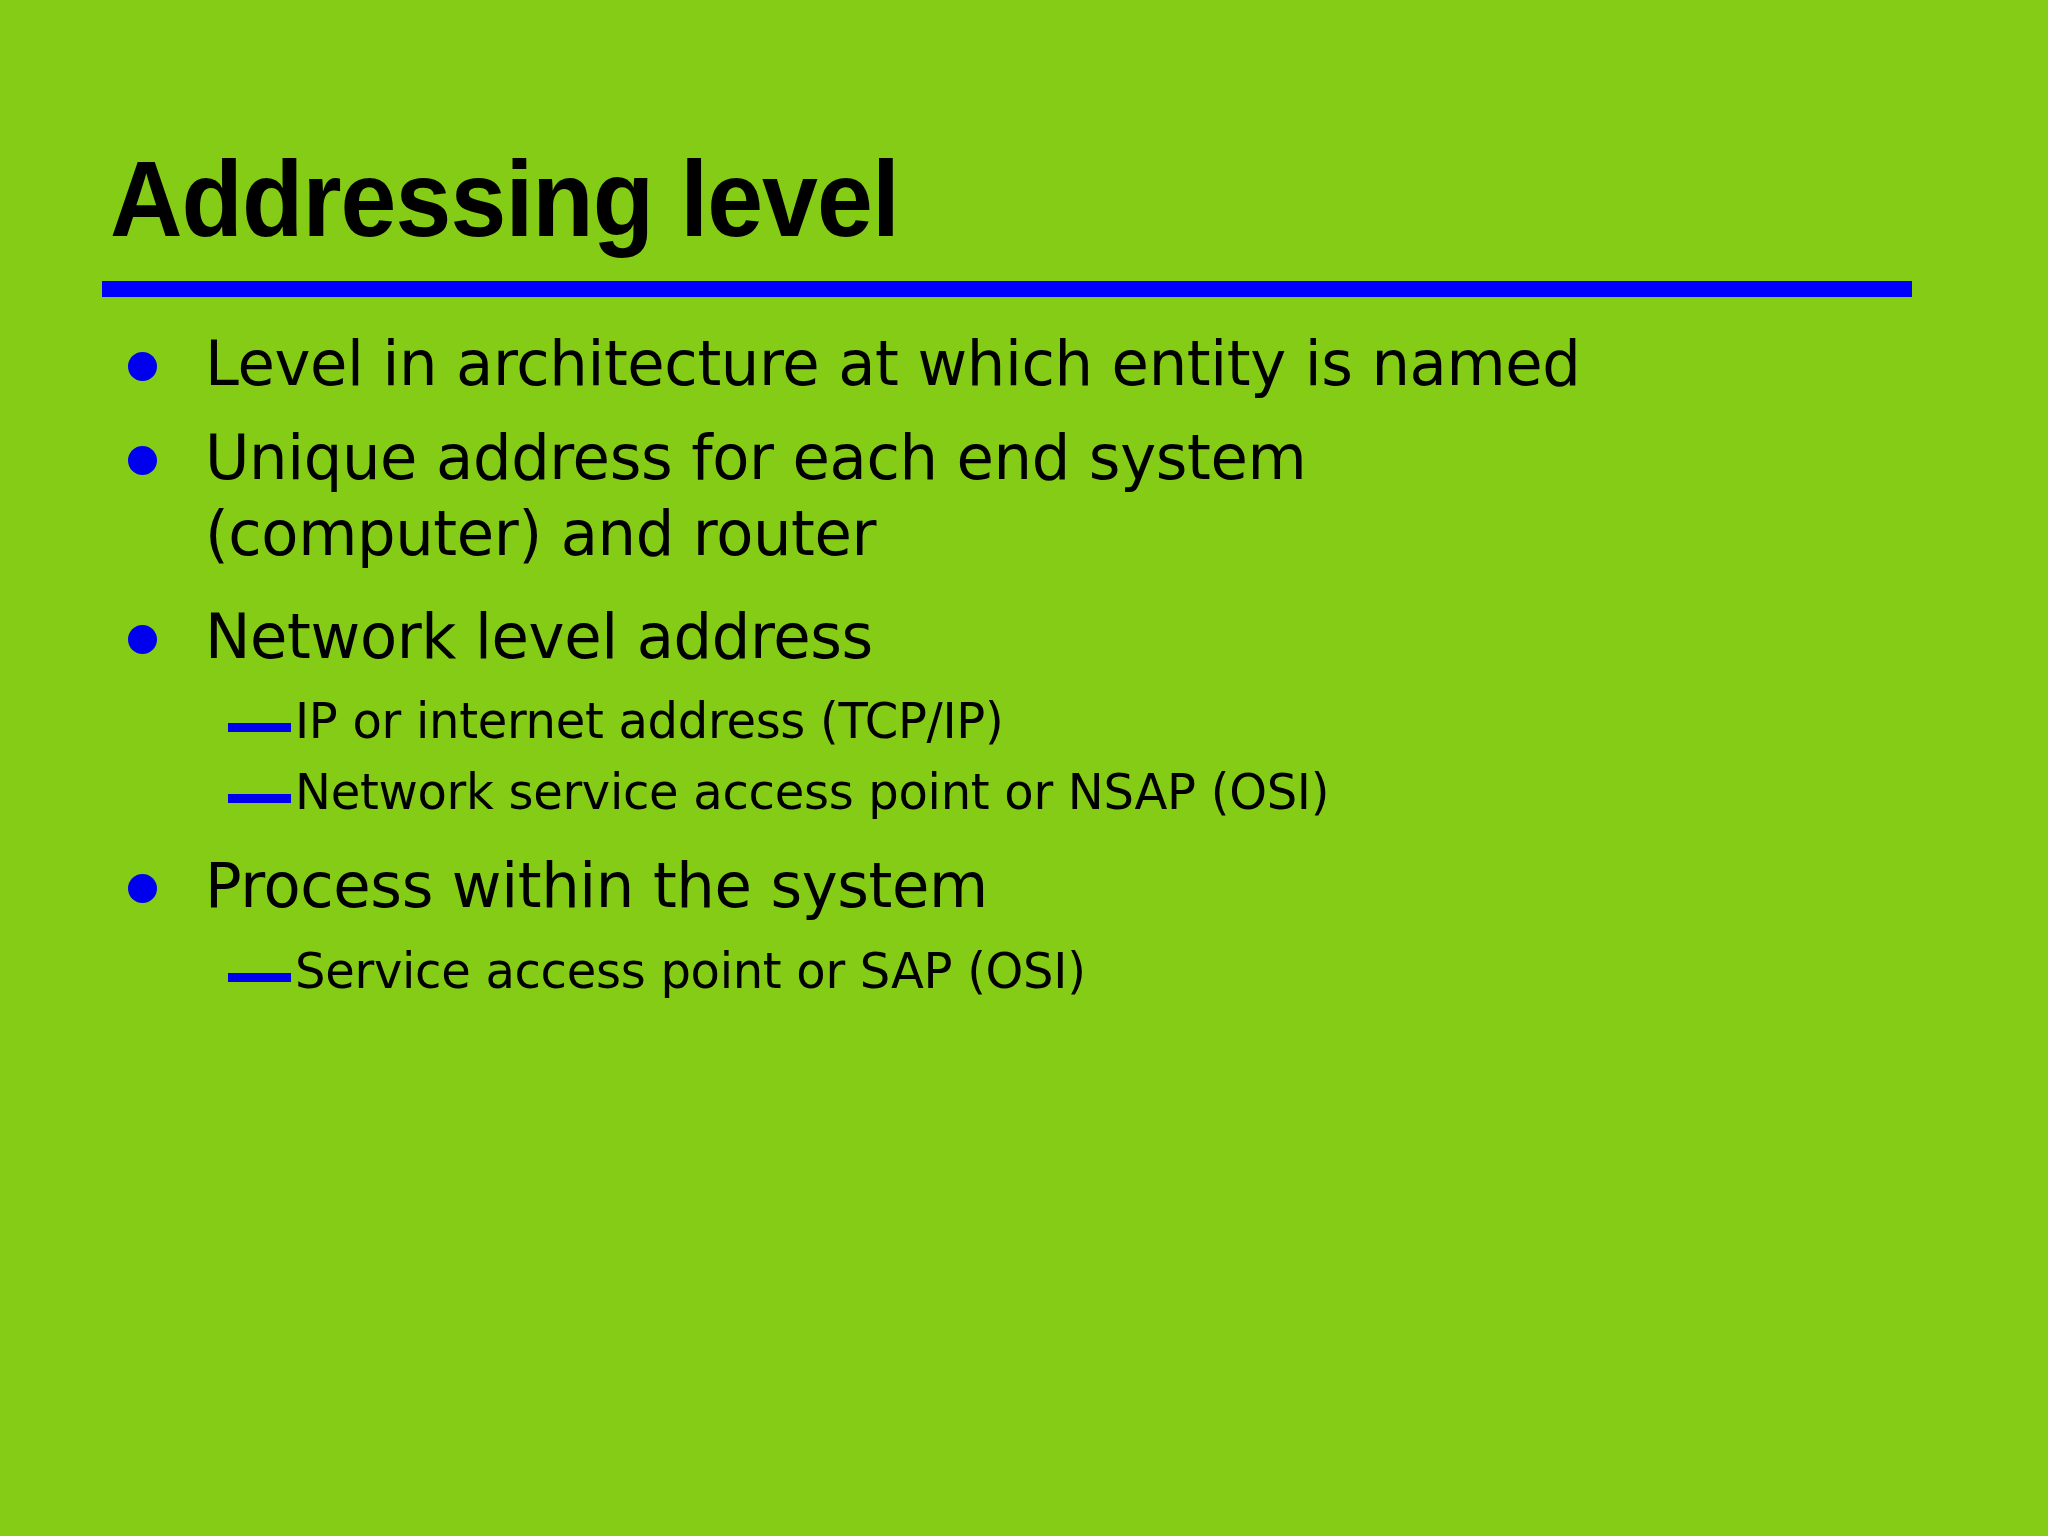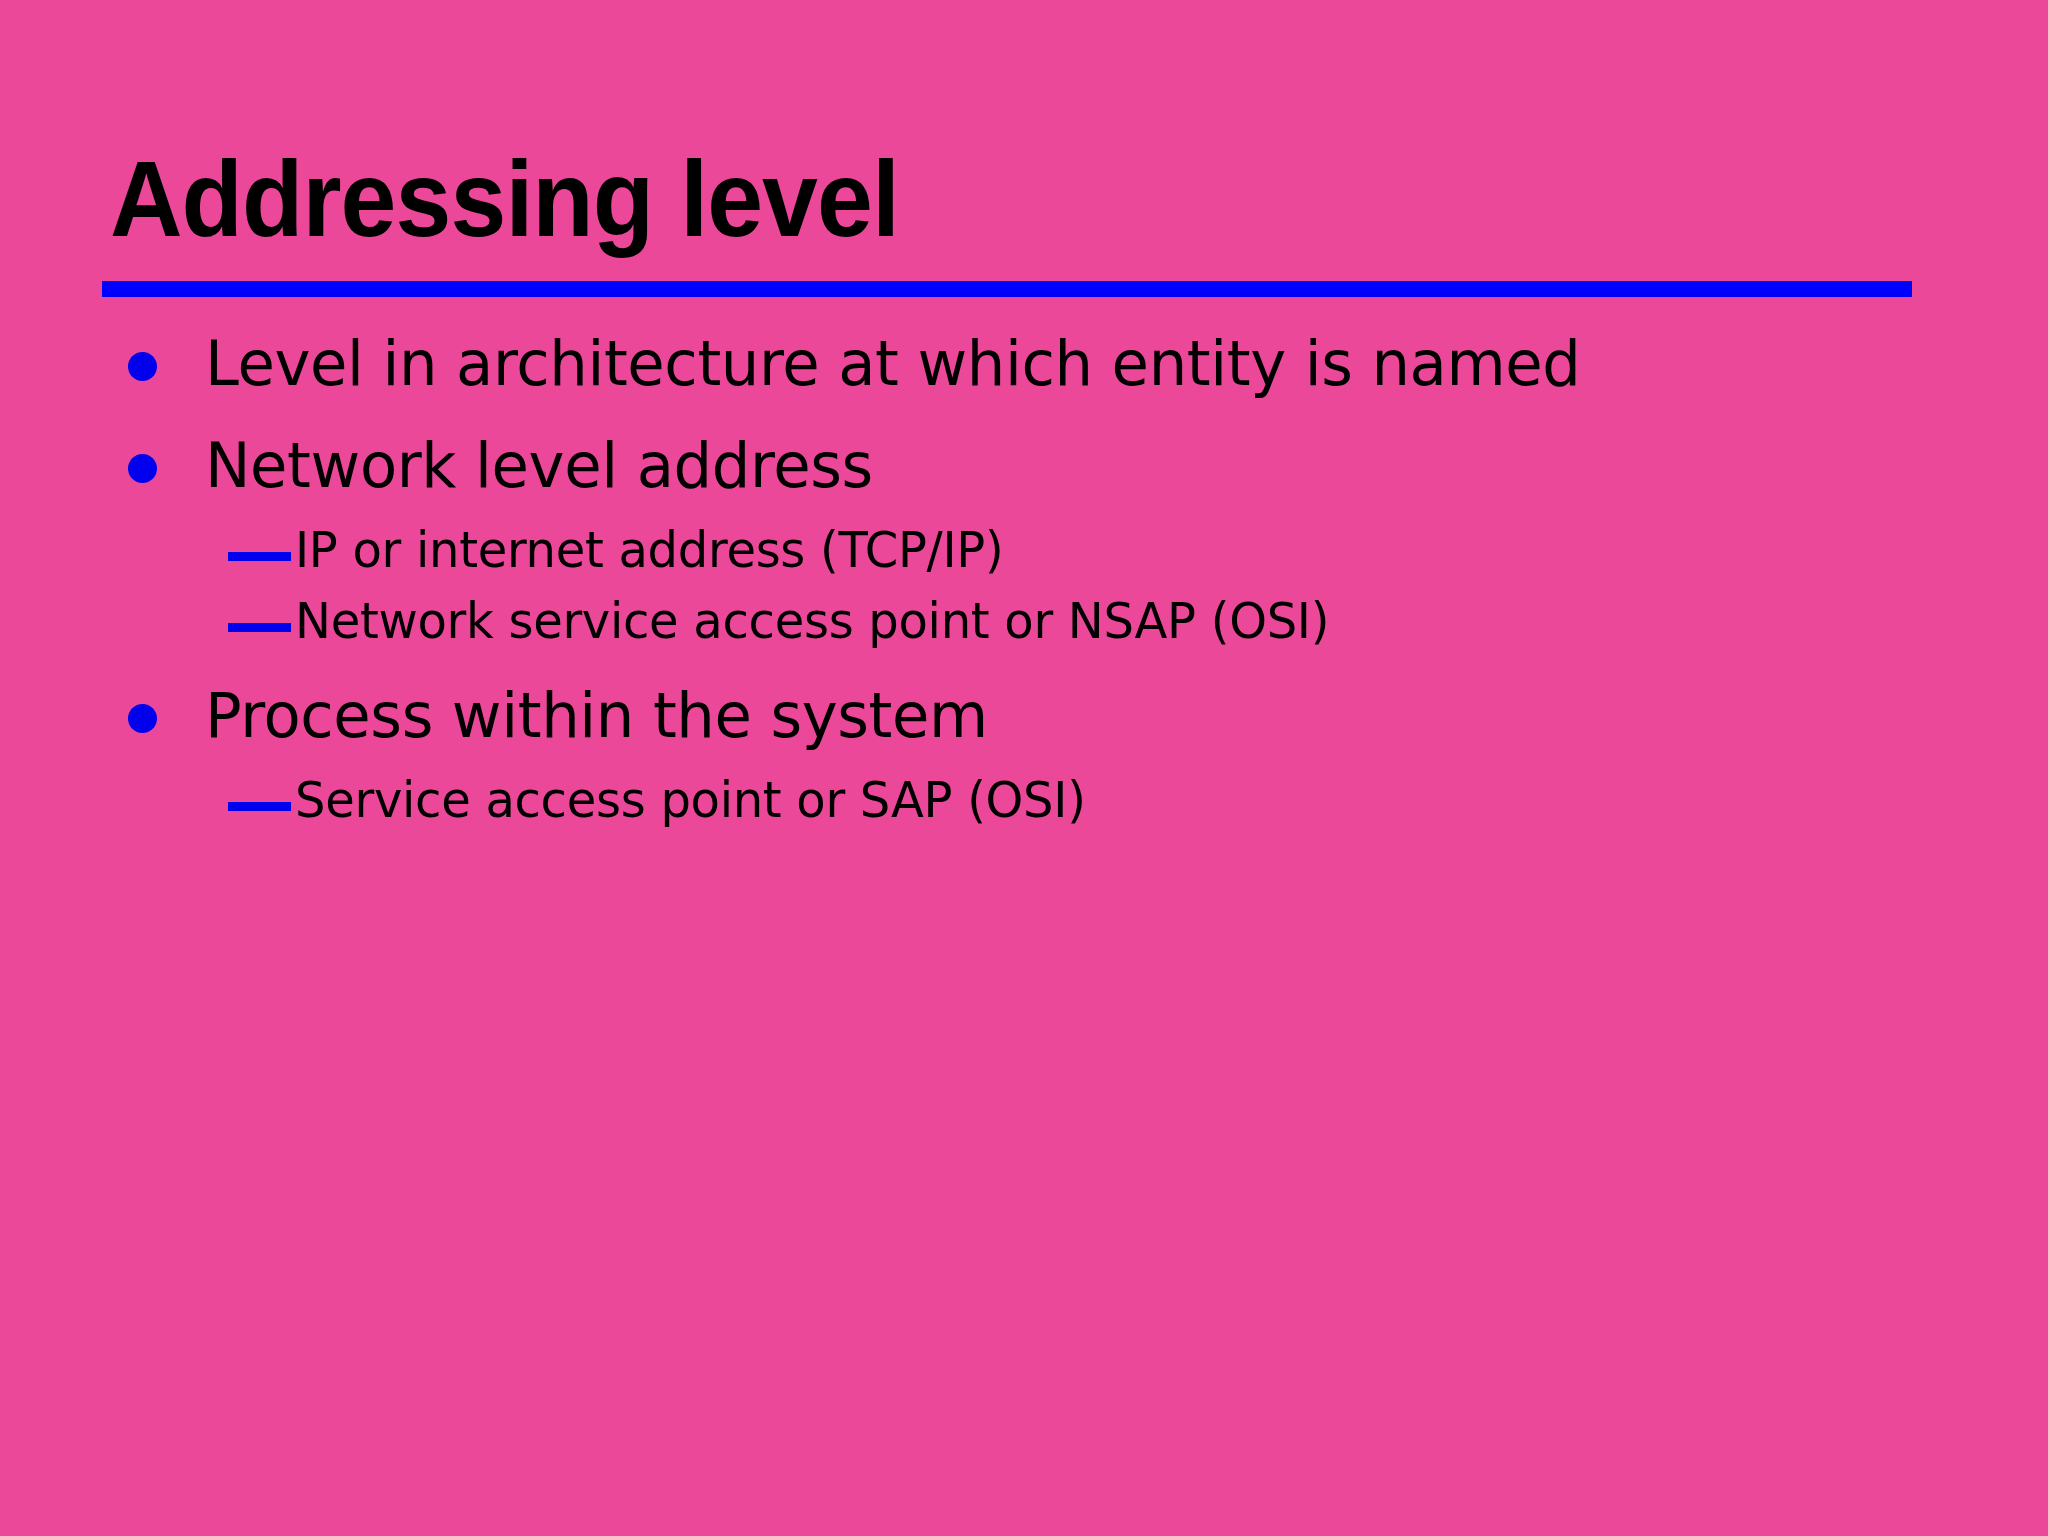--- a/index.html
+++ b/index.html
@@ -126,34 +126,38 @@
     transform-origin: left top;
   }
 
   
   .gap-before-sub { margin-top: 6px; }
   .gap-after-sub  { margin-top: 26px; }
 </style>
 </head>
 <body style="background: rgb(255, 255, 255);">
 
-<div id="slide" style="background: #ec4899;">
+<div id="slide" style="background: #84cc16;">
 
   <div id="title-block">
     <div id="slide-title" style="color: rgb(0, 0, 0);">Addressing level</div>
     <div id="title-rule" style="background: rgb(0, 0, 255);"></div>
   </div>
 
   <div id="body-list">
 
     <div class="bullet-row level1">
       <span class="marker-dot" style="background: rgb(0, 0, 238);"></span>
       <span class="bullet-text" style="color: rgb(0, 0, 0);">Level in architecture at which entity is named</span>
     </div>
 
+    <div class="bullet-row level1">
+      <span class="marker-dot" style="background: rgb(0, 0, 238);"></span>
+      <span class="bullet-text" style="color: rgb(0, 0, 0);">Unique address for each end system (computer) and router</span>
+    </div>
 
     <div class="bullet-row level1 gap-after-sub">
       <span class="marker-dot" style="background: rgb(0, 0, 238);"></span>
       <span class="bullet-text" style="color: rgb(0, 0, 0);">Network level address</span>
     </div>
 
     <div class="bullet-row level2 gap-before-sub">
       <span class="marker-dash" style="background: rgb(0, 0, 238);"></span>
       <span class="bullet-text" style="color: rgb(0, 0, 0);">IP or internet address (TCP/IP)</span>
     </div>

